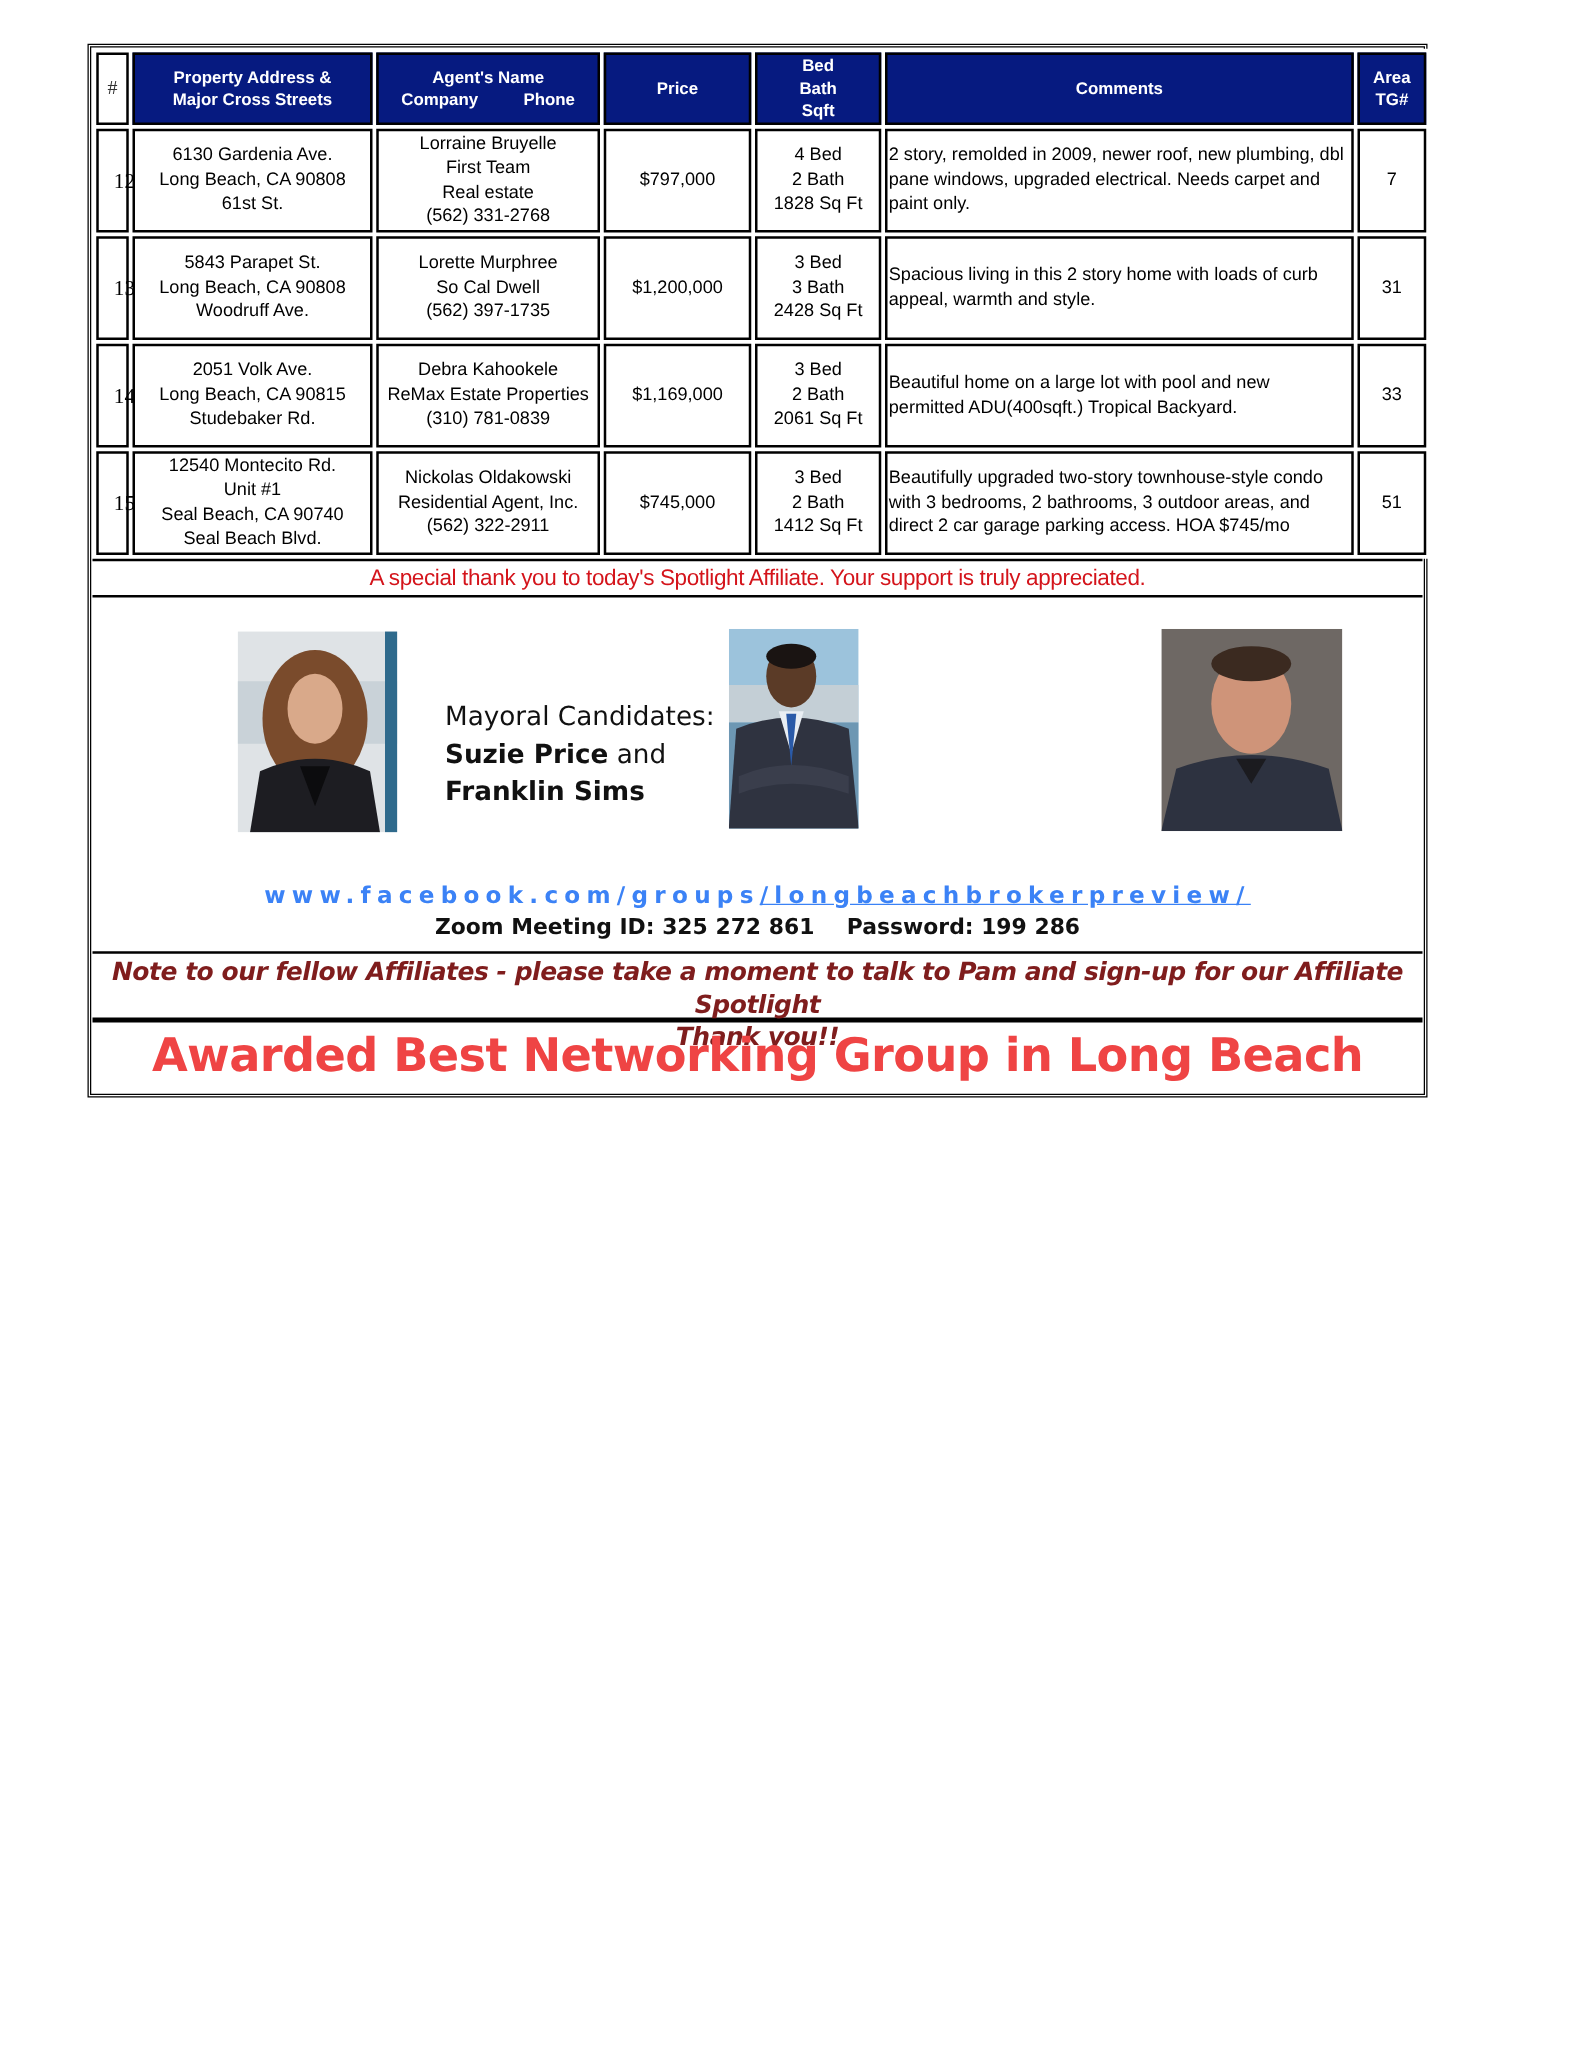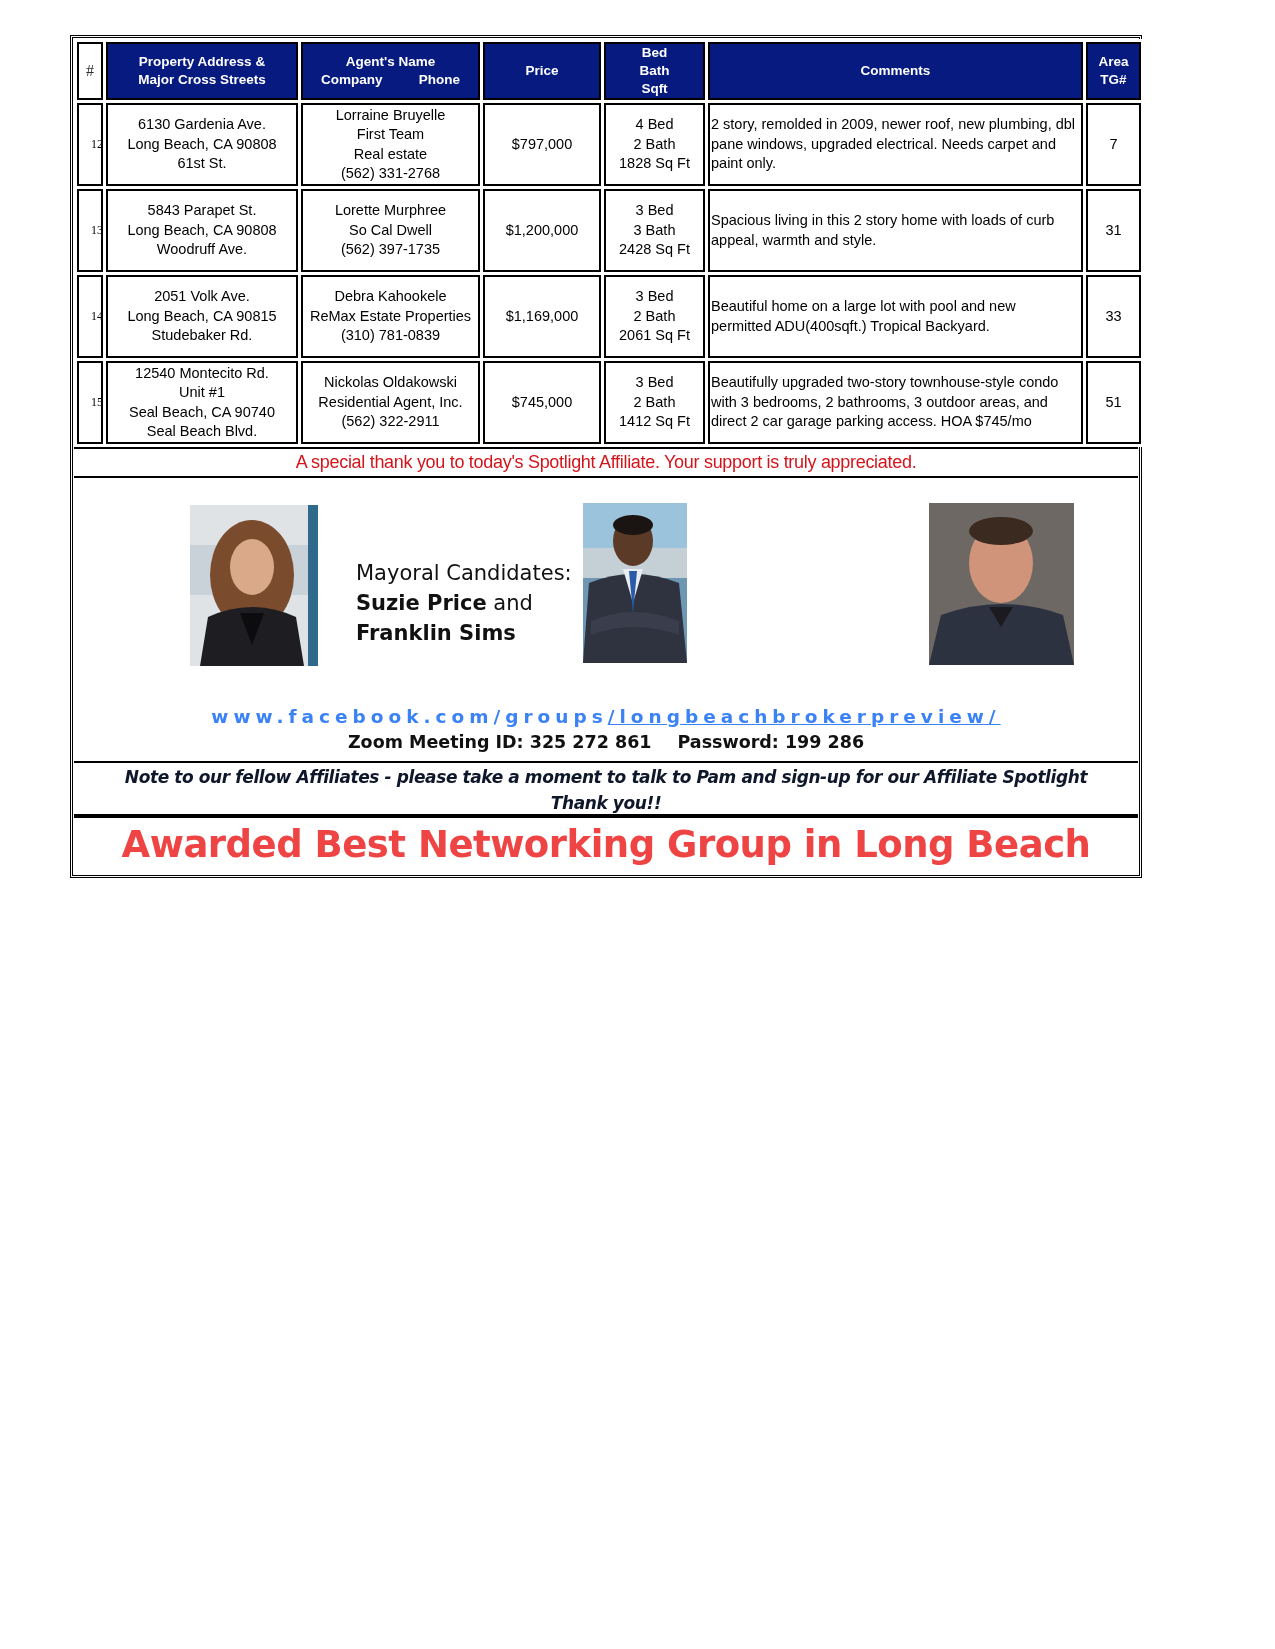--- a/index.html
+++ b/index.html
@@ -4,38 +4,38 @@
 <style>
   html, body { margin:0; padding:0; background:#fff; }
   body { width:1275px; height:1649px; position:relative; overflow:hidden; font-family:"Liberation Sans", sans-serif; color:#000; }
 
   .sheet { position:absolute; left:70px; top:35px; width:1072px; border:3px double #000; box-sizing:border-box; padding:1px; background:#fff; }
 
   table.listings { border-collapse:separate; border-spacing:3px; width:100%; table-layout:fixed; background:#fff; }
   table.listings th, table.listings td { border:2px solid #000; box-sizing:border-box; padding:0 2px; text-align:center; vertical-align:middle; font-size:14.5px; line-height:19.5px; }
   table.listings th { background:#061a80; color:#fff; font-weight:bold; font-size:13.5px; line-height:18px; height:58px; }
   table.listings th.num-h { background:#fff; color:#333; font-family:"Liberation Serif", serif; font-weight:normal; font-size:16px; }
-  table.listings td.num { font-family:"Liberation Serif", serif; font-size:12px; padding:12px; }
+  table.listings td.num { font-family:"Liberation Serif", serif; font-size:17px; padding:12px; }
   table.listings td.comment { text-align:left; padding:0 1px; font-size:14.5px; line-height:19.5px; }
   table.listings tr.row td { height:83px; }
   .agent-h { display:flex; justify-content:space-between; padding:0 16px;gap:36px; }
   .cell-line { display:block; white-space:nowrap; }
 
   .band { border-top:2px solid #000; }
   .thanks { text-align:center; color:#d4141b; font-family:"Liberation Sans", sans-serif; font-size:18px; line-height:26px; height:27px; letter-spacing:-0.3px; }
   .event { position:relative; height:283px; border-top:2px solid #000; }
   .photo { position:absolute; overflow:hidden; }
   .photo svg { display:block; width:100%; height:100%; }
   .event-text { position:absolute; font-family:"DejaVu Sans", sans-serif; font-size:21px; line-height:30px; color:#111;margin-left:24px; }
   .event-text b { font-weight:bold; }
   .fb-link { position:absolute; left:0; right:0; top:228px; text-align:center; font-family:"DejaVu Sans", sans-serif; font-weight:bold; font-size:18.5px; letter-spacing:5px; color:#3b82f6; }
   .fb-link .ul { text-decoration:underline; }
   .zoom-info { position:absolute; left:0; right:0; top:254px; text-align:center; font-family:"DejaVu Sans", sans-serif; font-weight:bold; font-size:17.5px; color:#111; }
   .zoom-info span + span { margin-left:26px; }
-  .note { border-top:2px solid #000; text-align:center; color:#0f172a; font-family:"DejaVu Sans", sans-serif; font-style:italic; font-weight:bold; font-size:17px; line-height:26px; padding:1px 0 0; height:50px; letter-spacing:-0.4px; }
+  .note { border-top:2px solid #000; text-align:center; color:#7f1d1d; font-family:"DejaVu Sans", sans-serif; font-style:italic; font-weight:bold; font-size:20px; line-height:26px; padding:1px 0 0; height:50px; letter-spacing:-0.4px; }
   .award { border-top:4px solid #000; text-align:center; font-family:"DejaVu Sans", sans-serif; font-weight:bold; font-size:37px; line-height:54px; height:56px; color:#ef4444; letter-spacing:-0.5px; }
 </style>
 </head>
 <body>
 
 <div class="sheet">
   <table class="listings">
     <colgroup>
       <col style="width:26px">
         <col style="width:192px">

